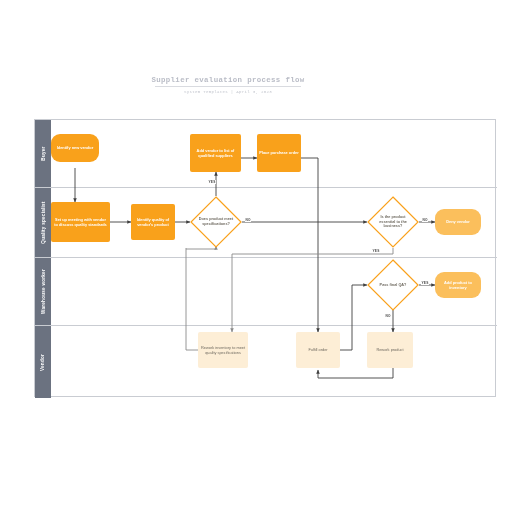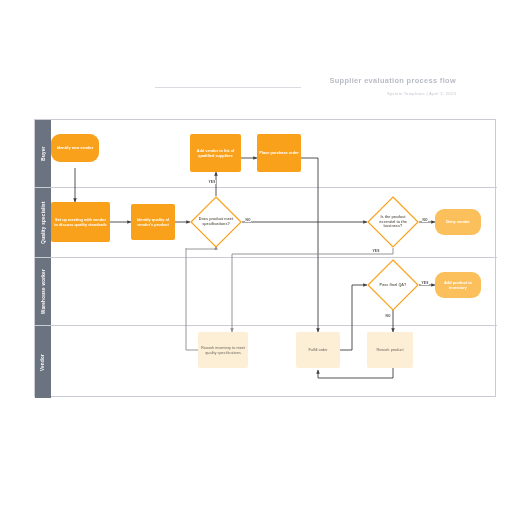--- a/index.html
+++ b/index.html
@@ -6,21 +6,21 @@
   body{
     width:516px;height:516px;
     background:#ffffff;
     font-family:"Liberation Sans", sans-serif;
     overflow:hidden;
   }
   .page{position:relative;width:516px;height:516px;}
 
   
   .title-block{
-    position:absolute;left:0;top:76px;width:456px;text-align:right;
+    position:absolute;left:0;top:76px;width:456px;text-align:center;font-family:Liberation Mono, monospace;
   }
   .doc-title{
     font-size:7.4px;font-weight:bold;color:#b9bcc6;letter-spacing:.35px;
     margin:0 0 2px 0;
   }
   .title-rule{
     width:146px;height:1px;background:#d9dbe0;margin:0 auto 3px auto;
   }
   .doc-subtitle{
     font-size:4.1px;color:#c3c6ce;letter-spacing:.3px;margin:0;

